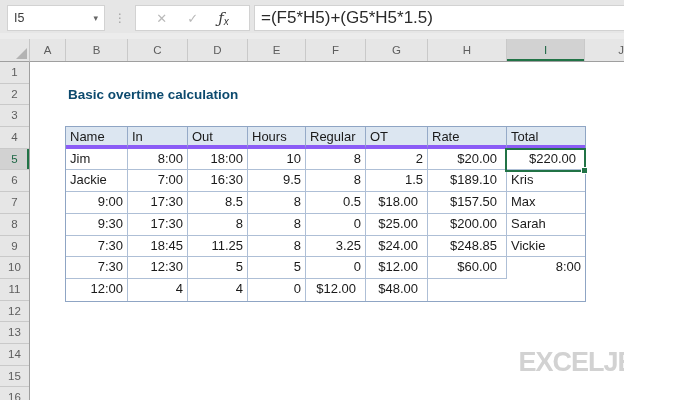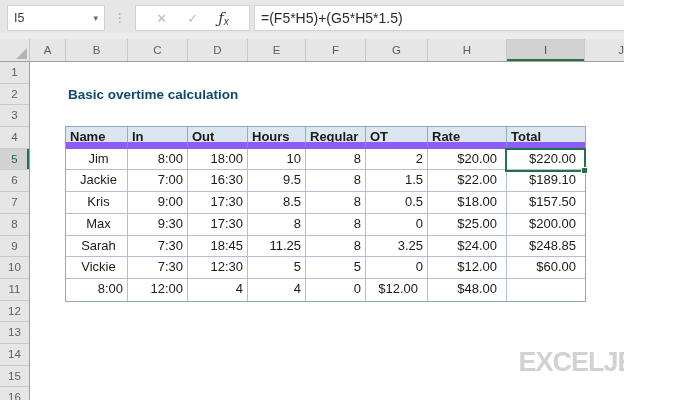--- a/index.html
+++ b/index.html
@@ -14,21 +14,21 @@
   .fbox{margin-top:5px;height:26px;background:#fff;border:1px solid #d2d2d2;box-sizing:border-box;}
   .name-box{margin-left:7px;width:98px;display:flex;align-items:center;
             justify-content:space-between;padding:0 6px;}
   .nb-text{font-size:12.5px;color:#3c3c3c;}
   .nb-arrow{font-size:9px;color:#666;}
   .dots{width:30px;text-align:center;color:#a2a2a2;font-size:12px;line-height:26px;margin-top:5px;}
   .fx-box{width:115px;display:flex;align-items:center;justify-content:space-evenly;}
   .fx-cancel,.fx-enter{color:#b9b9b9;font-size:13px;font-weight:700;}
   .fx-fx i{font-style:italic;font-family:"DejaVu Serif",serif;color:#3a3a3a;font-size:15px;}
   .fx-fx small{font-size:10px;color:#3a3a3a;vertical-align:-2px;font-style:italic;}
-  .formula-input{flex:1;margin-left:4px;margin-right:0;font-size:14px;color:#2a2a2a;
+  .formula-input{flex:1;margin-left:4px;margin-right:0;font-size:17px;color:#2a2a2a;
                  line-height:24px;padding-left:6px;}
 
   
   .sheet{position:absolute;left:0;top:39px;width:700px;height:361px;background:#fff;}
   .corner{position:absolute;left:0;top:0;width:30px;height:23px;background:#e6e6e6;
           border-right:1px solid #c6c6c6;border-bottom:1px solid #9f9f9f;box-sizing:border-box;}
   .tri{position:absolute;right:2px;bottom:2px;width:0;height:0;
        border-left:11px solid transparent;border-bottom:11px solid #b4b4b4;}
   #colHeaders{position:absolute;left:30px;top:0;width:670px;height:22px;display:flex;
               background:#e6e6e6;border-bottom:1px solid #9f9f9f;}
@@ -47,24 +47,24 @@
          font-size:13.5px;font-weight:700;color:#0c4a6e;white-space:nowrap;}
 
   #tableArea{position:absolute;left:36px;top:65.1px;display:grid;
              grid-template-columns:62px 60px 60px 58px 60px 62px 79px 78px;
              grid-auto-rows:21.7px;outline:1px solid #8fa5c4;}
   .cell{box-sizing:border-box;border-right:1px solid #aebfd6;border-bottom:1px solid #aebfd6;
         font-size:13px;color:#1a1a1a;line-height:20.7px;overflow:hidden;white-space:nowrap;
         background:#fff;}
   .cell:nth-child(8n){border-right:none;}
   .cell.lastrow{border-bottom:none;}
-  .cell.hdr{background:#dce6f1;border-right:1px solid #95aac8;border-bottom:7px solid #8b5cf6;
-            padding-left:4px;font-weight:bold;}
+  .cell.hdr{background:#dce6f1;border-right:1px solid #95aac8;border-bottom:4px solid #8b5cf6;
+            padding-left:4px;}
   .cell.hdr:nth-child(8n){border-right:none;}
-  .cell.left{padding-left:4px;text-align:center;}
+  .cell.left{padding-left:4px;}
   .cell.num{text-align:right;padding-right:4px;}
   .cell.cur{padding-right:9px;}
 
   .sel-outline{position:absolute;left:475px;top:85.6px;width:81px;height:24px;
                border:2px solid #217346;box-sizing:border-box;pointer-events:none;}
   .handle{position:absolute;right:-4px;bottom:-4px;width:7px;height:7px;background:#217346;
           border:1px solid #fff;box-sizing:border-box;pointer-events:auto;}
 
   .logo{position:absolute;right:9px;top:285px;display:flex;align-items:flex-start;gap:7px;}
   .logo-text{font-size:27px;font-weight:700;color:#d2d2d2;letter-spacing:-1px;
@@ -146,21 +146,20 @@
           <div class="cell num">8</div>
           <div class="cell num">2</div>
           <div class="cell num cur">$20.00</div>
           <div class="cell num cur">$220.00</div>
           <div class="cell left">Jackie</div>
           <div class="cell num">7:00</div>
           <div class="cell num">16:30</div>
           <div class="cell num">9.5</div>
           <div class="cell num">8</div>
           <div class="cell num">1.5</div>
-          <div class="cell num cur">$22.00</div>
           <div class="cell num cur">$189.10</div>
           <div class="cell left">Kris</div>
           <div class="cell num">9:00</div>
           <div class="cell num">17:30</div>
           <div class="cell num">8.5</div>
           <div class="cell num">8</div>
           <div class="cell num">0.5</div>
           <div class="cell num cur">$18.00</div>
           <div class="cell num cur">$157.50</div>
           <div class="cell left">Max</div>

